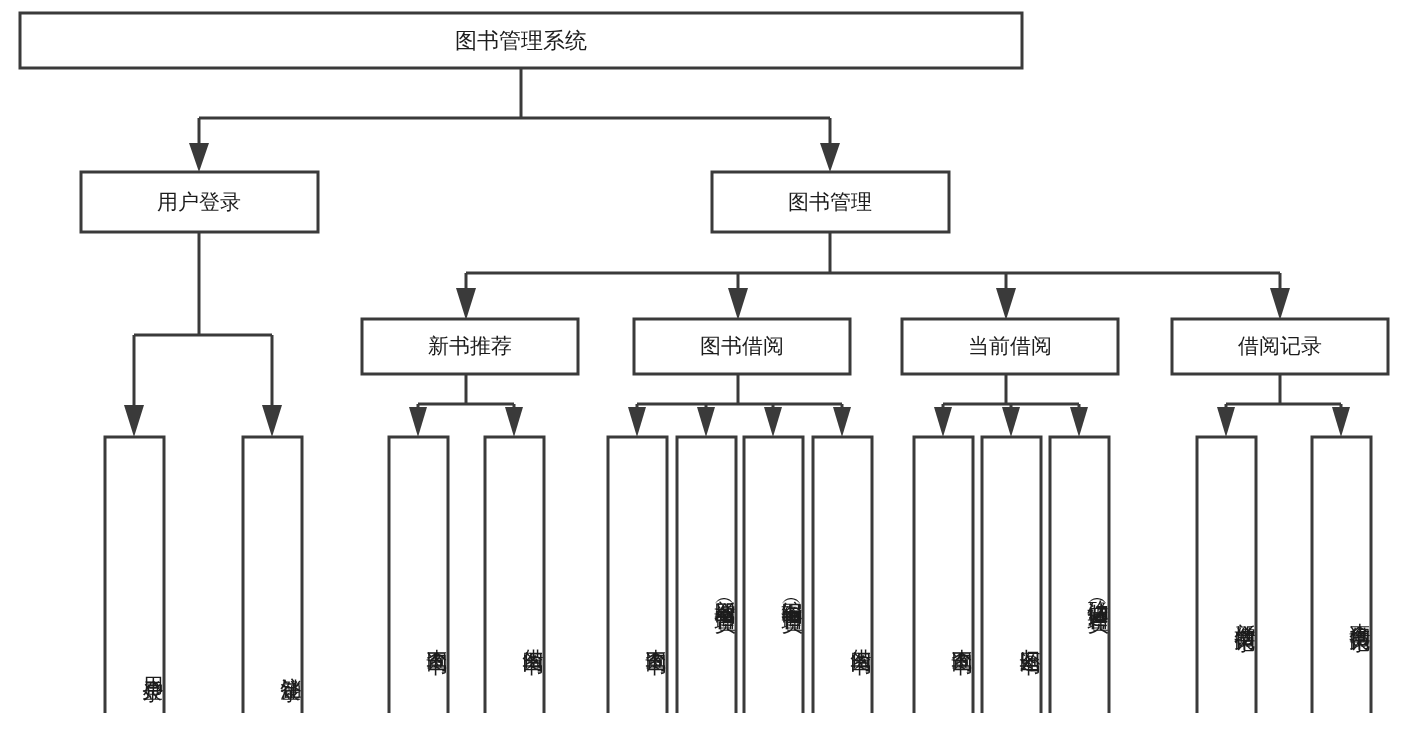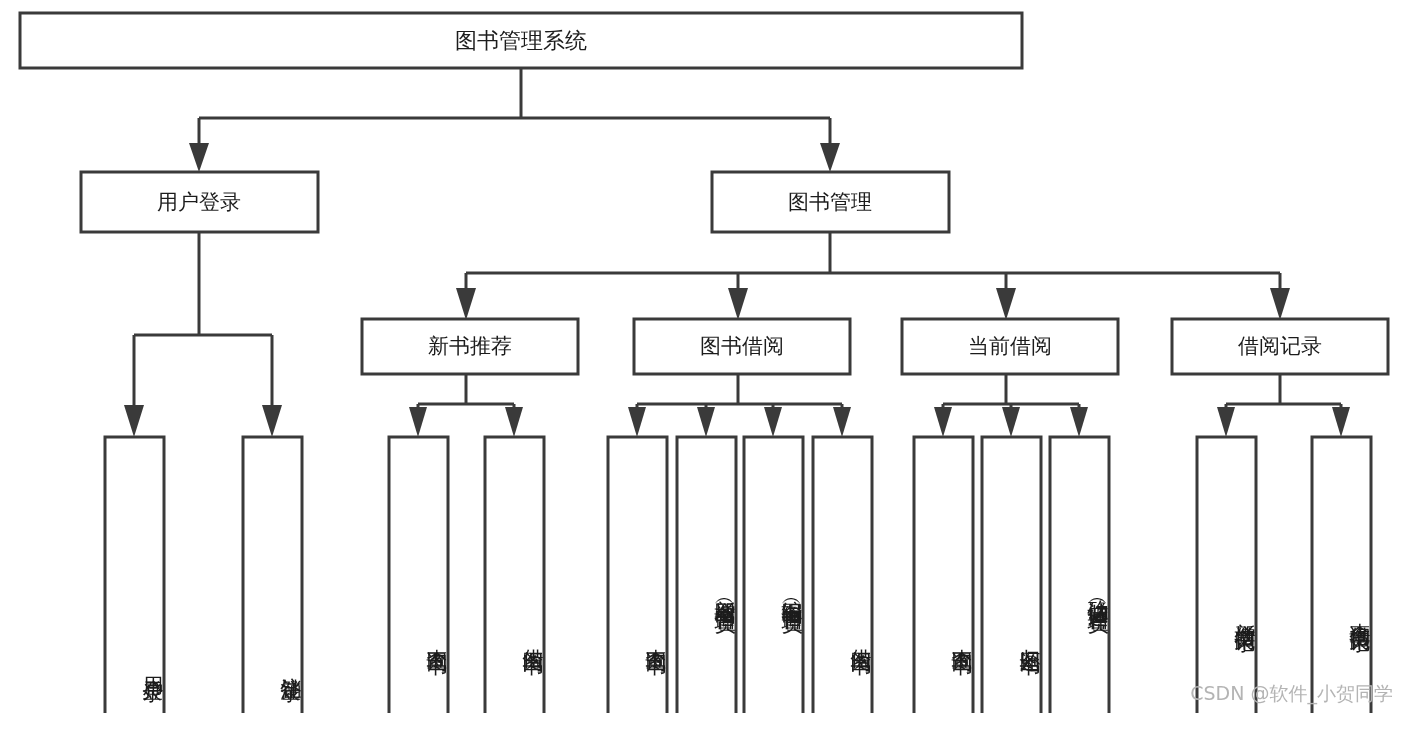--- a/index.html
+++ b/index.html
@@ -239,14 +239,13 @@
   <div class="leaf-label" style="left:744px; top:437px; width:59px; height:297px; padding-top:6px;">编辑图书（管理员）</div>
   <div class="leaf-label" style="left:813px; top:437px; width:59px; height:297px; padding-top:50px;">借阅图书</div>
 
   <div class="leaf-label" style="left:914px; top:437px; width:59px; height:297px; padding-top:50px;">查询图书</div>
   <div class="leaf-label" style="left:982px; top:437px; width:59px; height:297px; padding-top:50px;">归还图书</div>
   <div class="leaf-label" style="left:1050px; top:437px; width:59px; height:297px; padding-top:6px;">确认归还（管理员）</div>
 
   <div class="leaf-label" style="left:1197px; top:437px; width:59px; height:297px; padding-top:26px;">新增借阅记录</div>
   <div class="leaf-label" style="left:1312px; top:437px; width:59px; height:297px; padding-top:26px;">查询借阅记录</div>
 
-  <div class="watermark">CSDN @软件_小贺同学</div>
 </div>
 
 </body></html>

